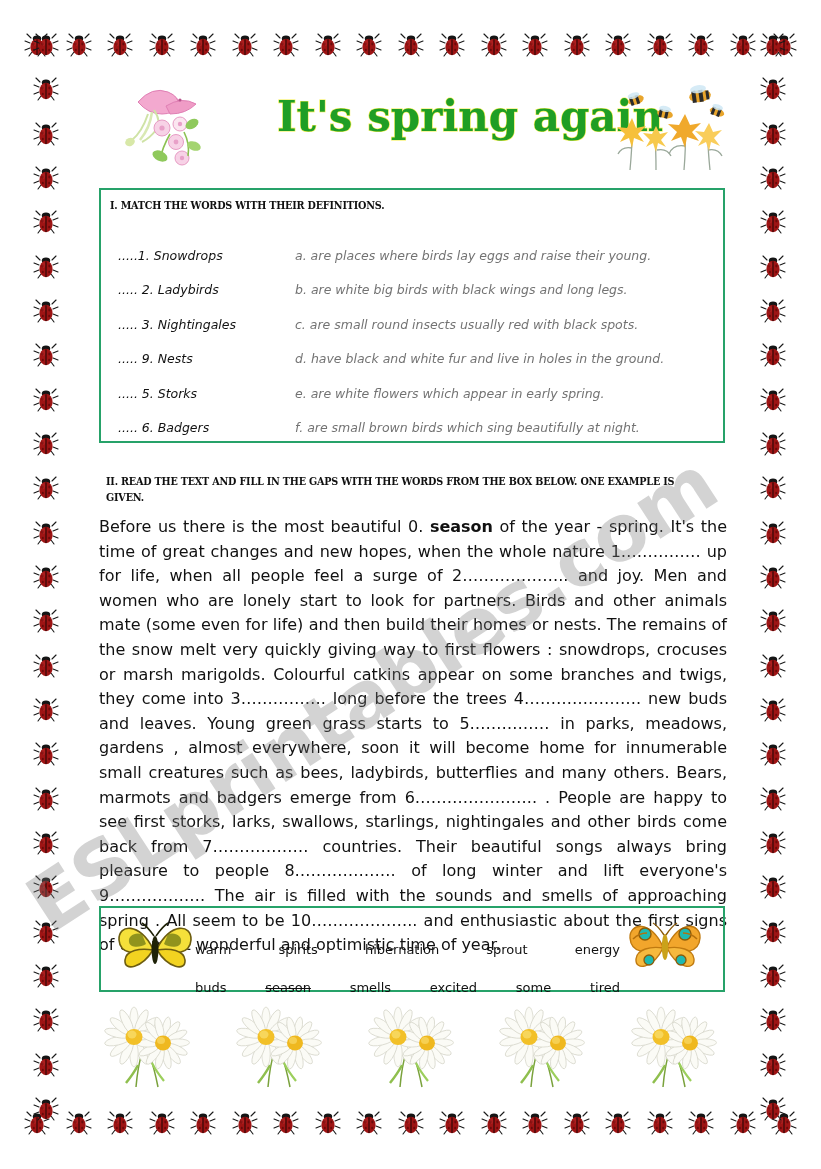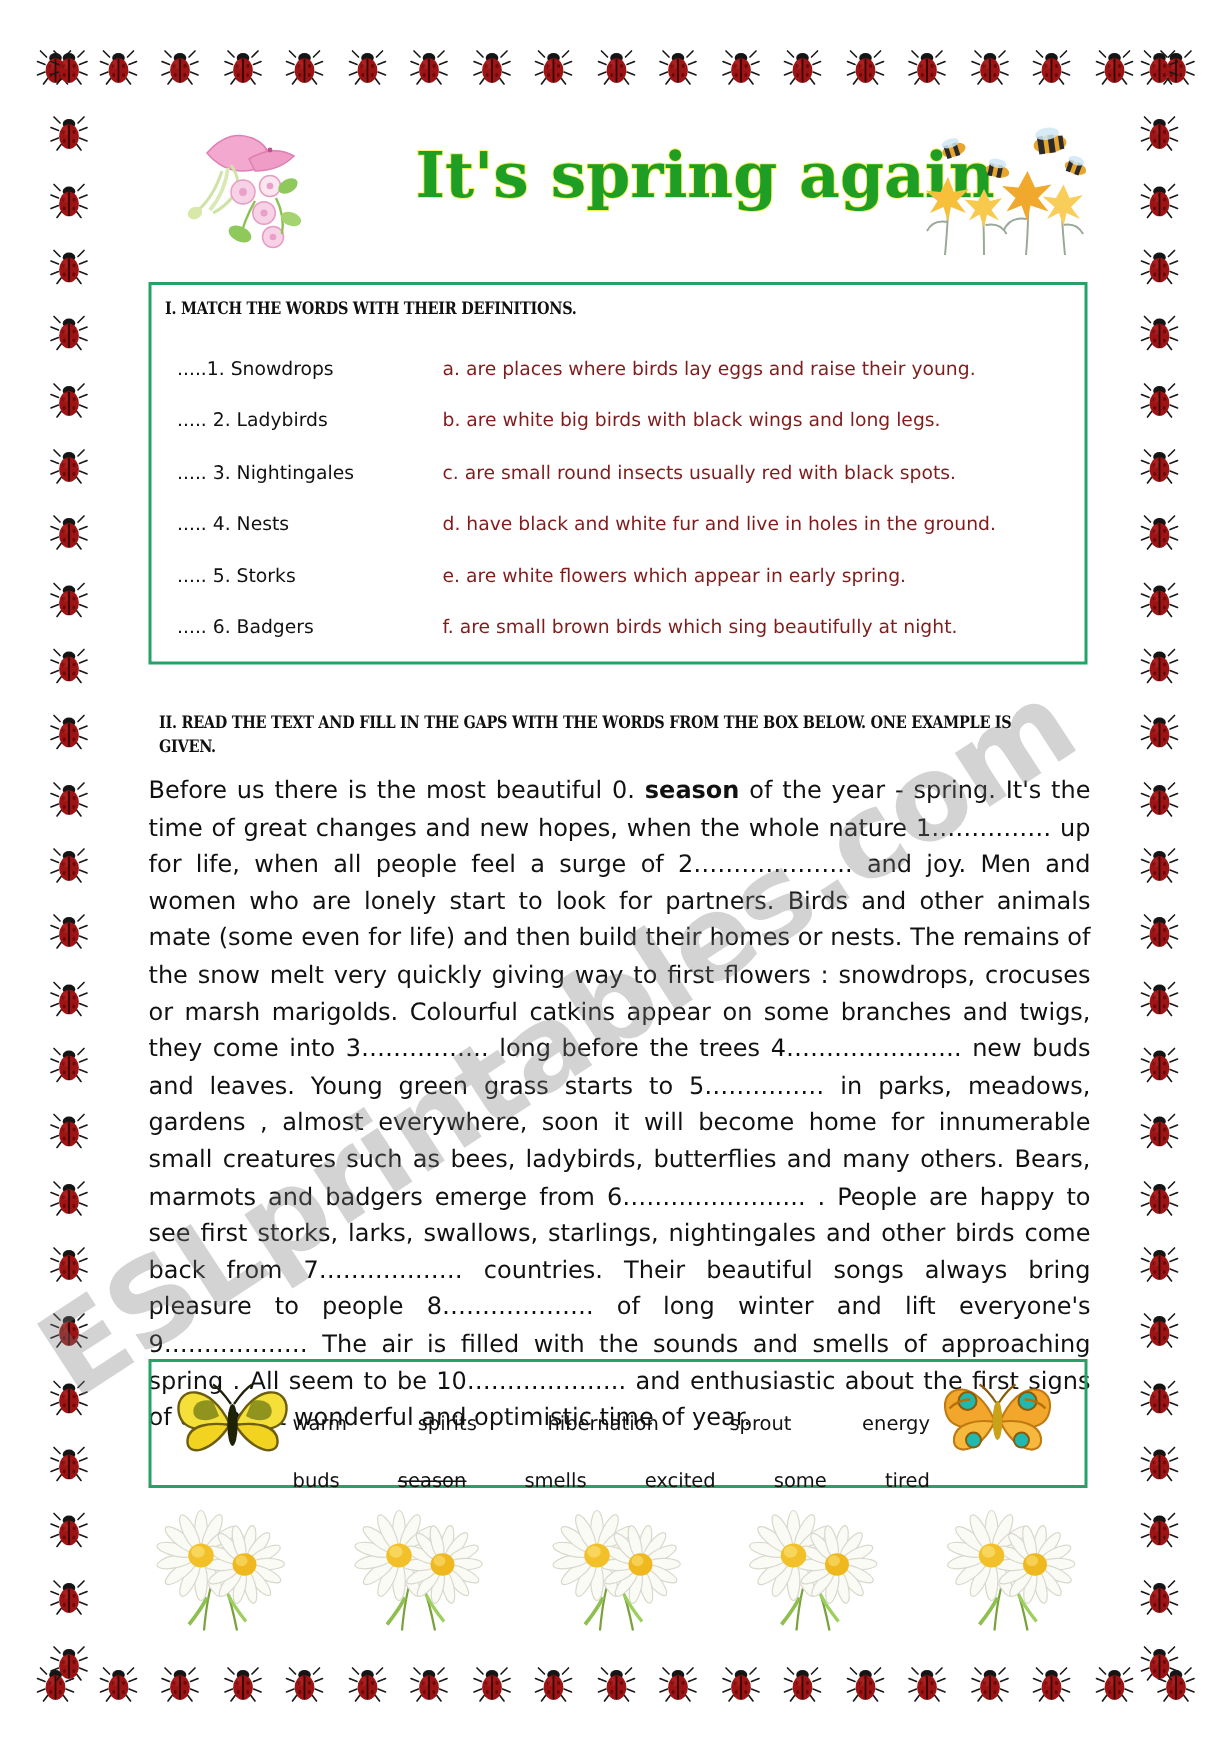--- a/index.html
+++ b/index.html
@@ -60,23 +60,23 @@
     text-transform:uppercase;
     font-stretch:condensed;
     transform:scaleX(0.93);
     transform-origin:left center;
   }
   .head1{position:absolute;left:110px;top:198px;width:600px;}
   .head2{position:absolute;left:106px;top:473px;width:620px;line-height:16px;}
 
   
   .match-list{position:absolute;left:110px;top:228px;width:606px;}
-  .match-row{display:flex;height:34.5px;align-items:center;}
+  .match-row{display:flex;height:34.5px;align-items:flex-end;font-style:italic;}
   .m-left{width:185px;font-family:"DejaVu Sans", sans-serif;font-size:12.5px;color:#111;padding-left:8px;box-sizing:border-box;}
-  .m-right{flex:1;font-family:"DejaVu Sans", sans-serif;font-size:12.5px;color:#7f1d1d;}
+  .m-right{flex:1;font-family:"DejaVu Sans", sans-serif;font-size:12.5px;color:#737373;}
 
   
   .body-text{
     position:absolute;left:99px;top:515px;width:628px;
     font-family:"DejaVu Sans", sans-serif;
     font-size:16px;
     line-height:24.6px;
     color:#111;
     text-align:justify;
     text-justify:inter-word;
@@ -2163,21 +2163,21 @@
   </div>
   <div class="match-row">
     <div class="m-left">..... 2. Ladybirds</div>
     <div class="m-right">b. are white big birds with black wings and long legs.</div>
   </div>
   <div class="match-row">
     <div class="m-left">..... 3. Nightingales</div>
     <div class="m-right">c. are small round insects usually red  with black spots.</div>
   </div>
   <div class="match-row">
-    <div class="m-left">..... 4. Nests</div>
+    <div class="m-left">..... 9. Nests</div>
     <div class="m-right">d. have black and white fur and live in holes in the ground.</div>
   </div>
   <div class="match-row">
     <div class="m-left">..... 5. Storks</div>
     <div class="m-right">e. are white flowers which appear in early spring.</div>
   </div>
   <div class="match-row">
     <div class="m-left">..... 6. Badgers</div>
     <div class="m-right">f. are small brown birds which sing beautifully at night.</div>
   </div>

